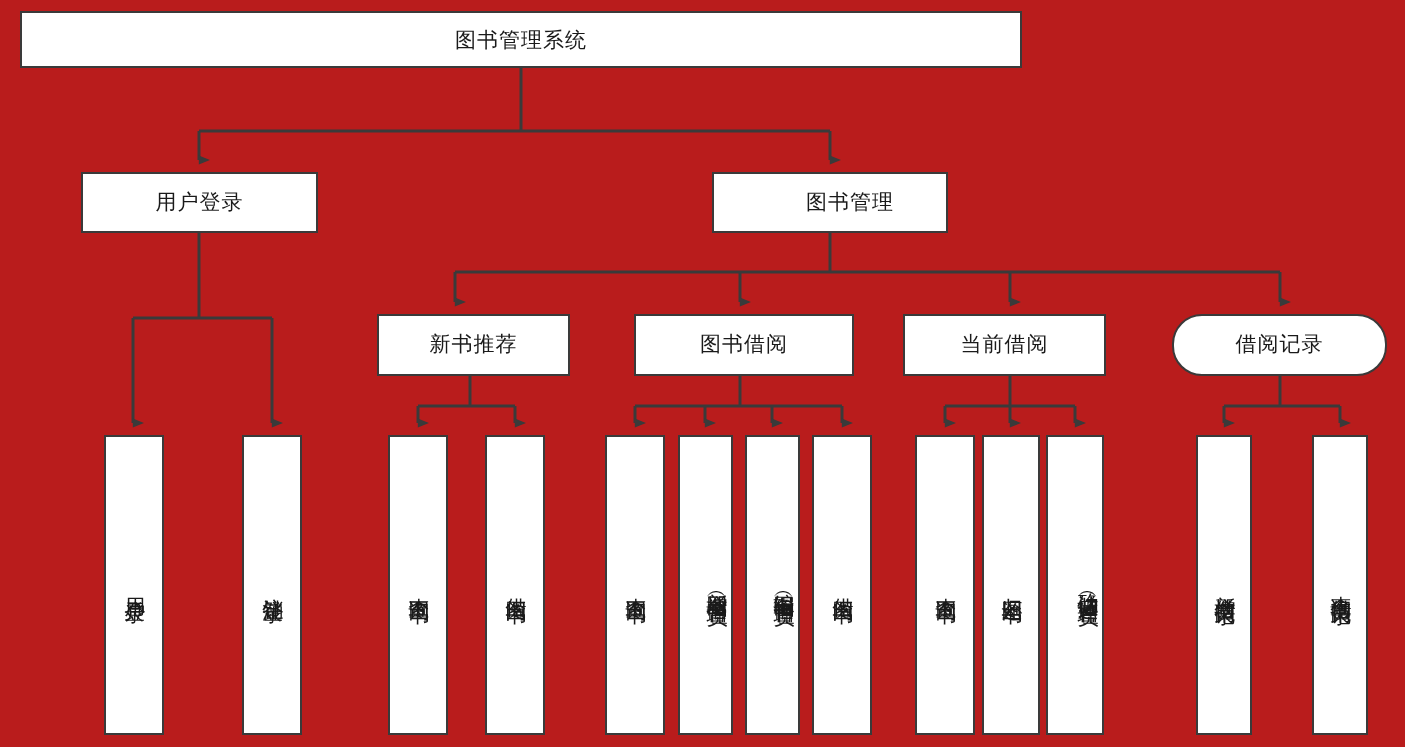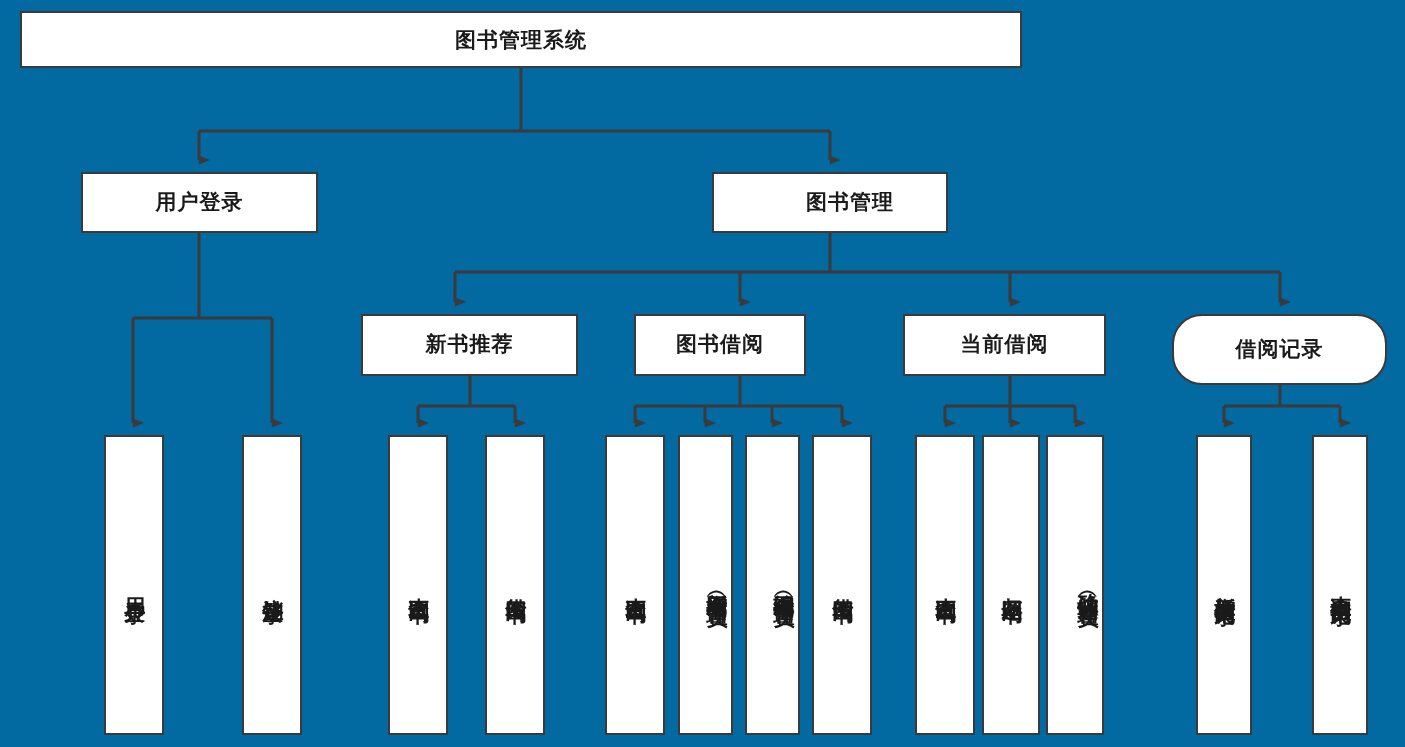--- a/index.html
+++ b/index.html
@@ -8,23 +8,22 @@
     padding: 0;
     background: #ffffff;
   }
   body {
     font-family: "DejaVu Sans", "Liberation Sans", sans-serif;
   }
   #canvas {
     position: relative;
     width: 1405px;
     height: 747px;
-    background: #0369a1;
+    background: #b91c1c;
     overflow: hidden;
-    font-weight: bold;
   }
   #edges {
     position: absolute;
     left: 0;
     top: 0;
     width: 1405px;
     height: 747px;
     pointer-events: none;
   }
   .node {
@@ -125,24 +124,24 @@
       <path d="M 1224 406 L 1224 423" marker-end="url(#arrow)"></path>
       <path d="M 1340 406 L 1340 423" marker-end="url(#arrow)"></path>
     </g>
   </svg>
 
   <div class="node root" style="left:20px; top:11px; width:1002px; height:57px;">图书管理系统</div>
 
   <div class="node horiz" style="left:81px; top:172px; width:237px; height:61px;">用户登录</div>
   <div class="node horiz" style="left:712px; top:172px; width:236px; height:61px;padding-left:40px;">图书管理</div>
 
-  <div class="node horiz" style="left:361px; top:314px; width:217px; height:62px;">新书推荐</div>
-  <div class="node horiz" style="left:634px; top:314px; width:172px; height:62px;text-align:center;">图书借阅</div>
+  <div class="node horiz" style="left:377px; top:314px; width:193px; height:62px;">新书推荐</div>
+  <div class="node horiz" style="left:634px; top:314px; width:220px; height:62px;text-align:center;">图书借阅</div>
   <div class="node horiz" style="left:903px; top:314px; width:203px; height:62px;">当前借阅</div>
-  <div class="node horiz" style="left:1172px; top:314px; width:215px; height:71px;border-radius:30px;">借阅记录</div>
+  <div class="node horiz" style="left:1172px; top:314px; width:215px; height:62px;border-radius:30px;">借阅记录</div>
 
   <div class="node vert" style="left:104px; top:435px; width:60px; height:300px; align-items:center;">
     <span class="vtext">用户登录</span>
   </div>
   <div class="node vert" style="left:242px; top:435px; width:60px; height:300px; align-items:center;">
     <span class="vtext">注销登录</span>
   </div>
 
   <div class="node vert" style="left:388px; top:435px; width:60px; height:300px; align-items:center;">
     <span class="vtext">查询图书</span>

